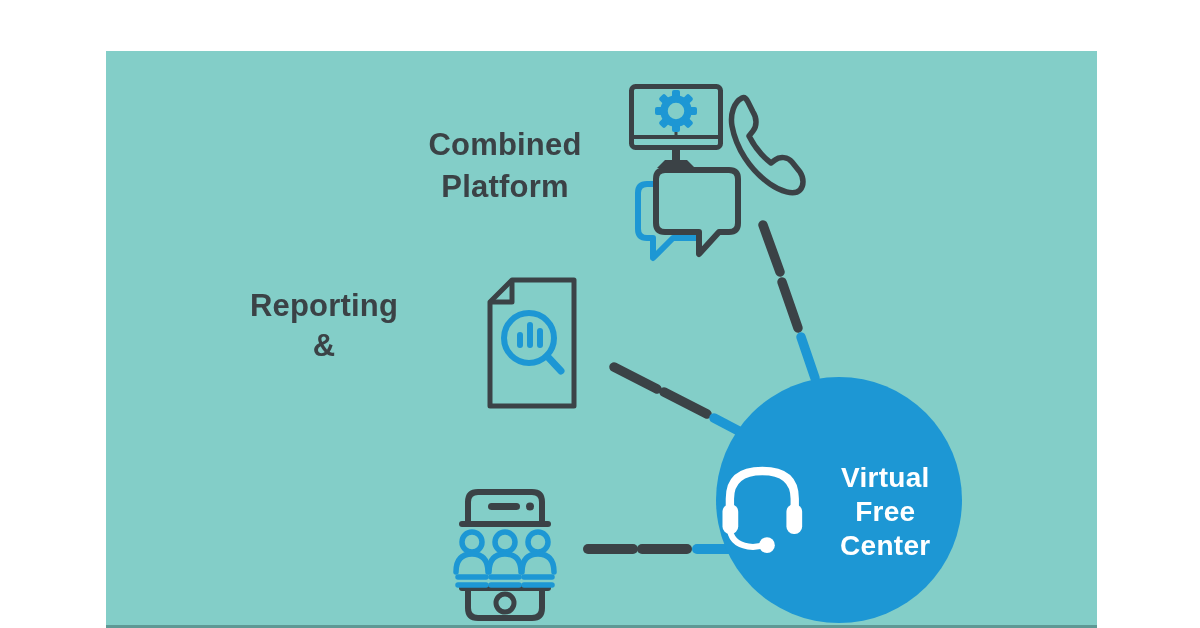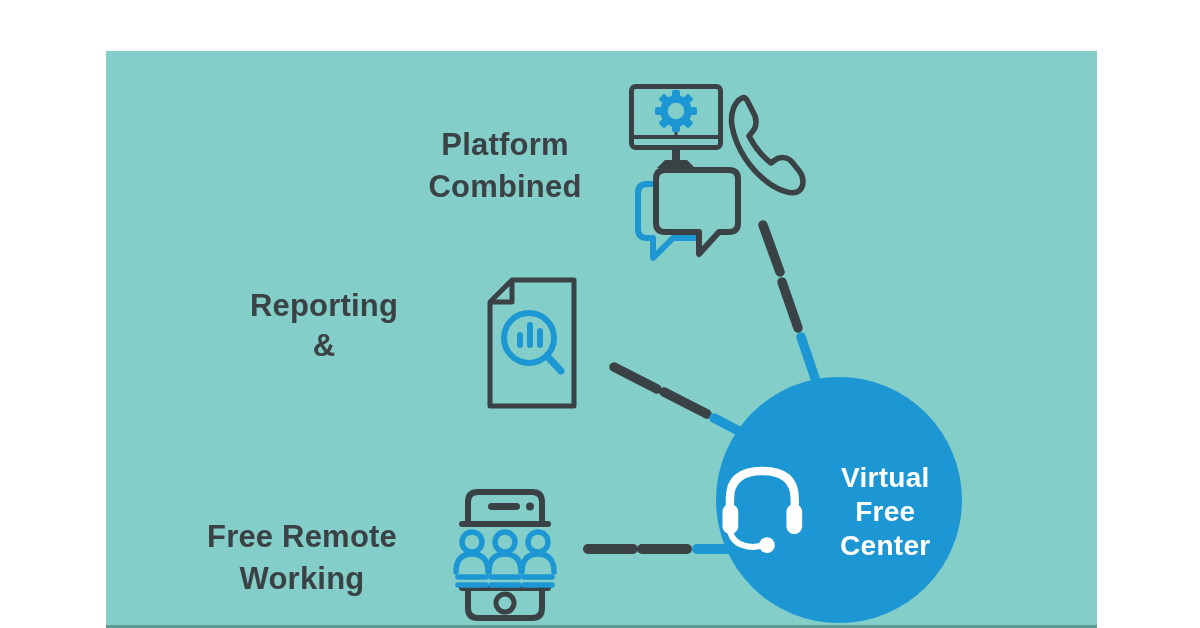--- a/index.html
+++ b/index.html
@@ -75,33 +75,29 @@
 </head>
 <body>
 
 <div class="canvas">
 
   <div class="panel">
     <div class="panel-bottom-edge"></div>
   </div>
 
   <div class="feature-label lh42" style="left:394px;top:124px;width:222px;">
+    <div>Combined</div>
     <div>Platform</div>
-    <div>Combined</div>
   </div>
 
   <div class="feature-label lh40" style="left:213px;top:286px;width:222px;">
     <div>Reporting</div>
     <div>&amp;</div>
   </div>
 
-  <div class="feature-label lh42" style="left:189px;top:516px;width:226px;">
-    <div>Free Remote</div>
-    <div>Working</div>
-  </div>
 
   <svg class="abs" style="left:628px;top:84px;" width="96" height="88" viewBox="0 0 96 88">
     <rect class="stroke-dark fill-none" x="3.5" y="2.5" width="89" height="61" rx="4" stroke-width="5"></rect>
     <line class="stroke-dark" x1="4" y1="53" x2="92" y2="53" stroke-width="4"></line>
     <line class="stroke-dark" x1="48" y1="44" x2="48" y2="53" stroke-width="3"></line>
     <rect class="fill-dark" x="44" y="64" width="8" height="12"></rect>
     <path class="fill-dark" d="M29 84 L67 84 L59 76 L37 76 Z"></path>
     <g transform="translate(48,27)">
       <g class="fill-blue">
         <rect x="-4" y="-21" width="8" height="11" rx="2"></rect>

